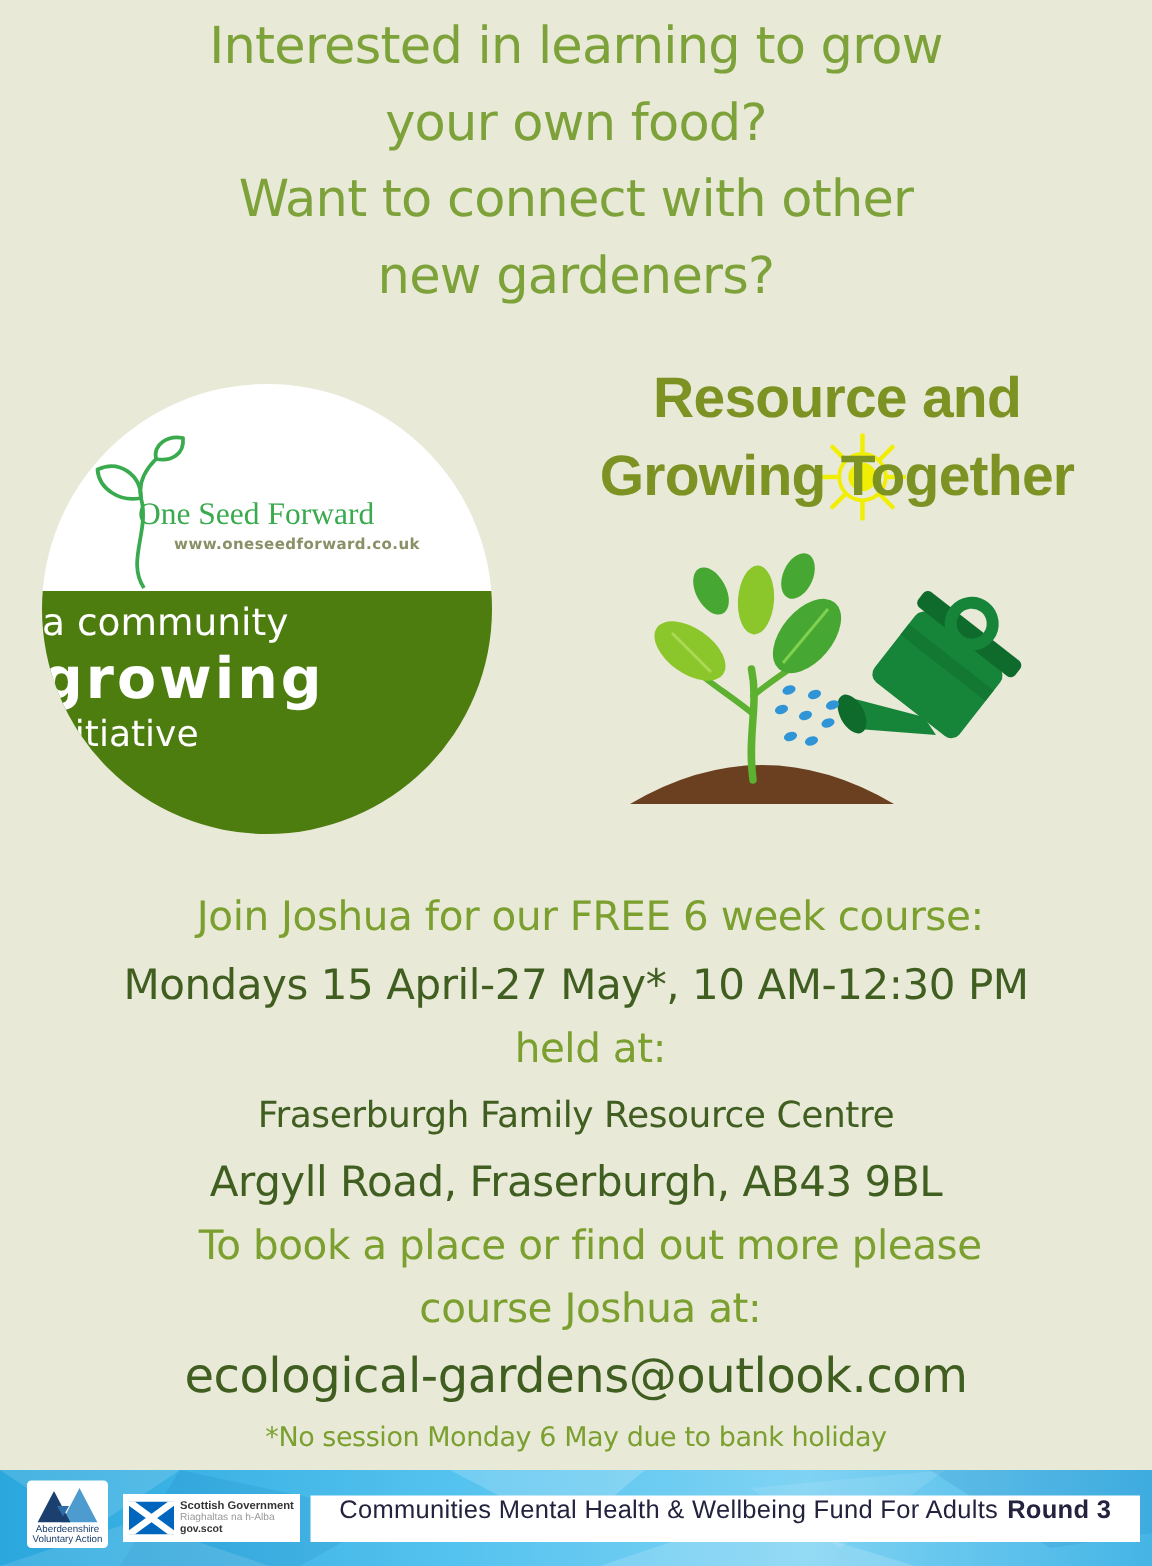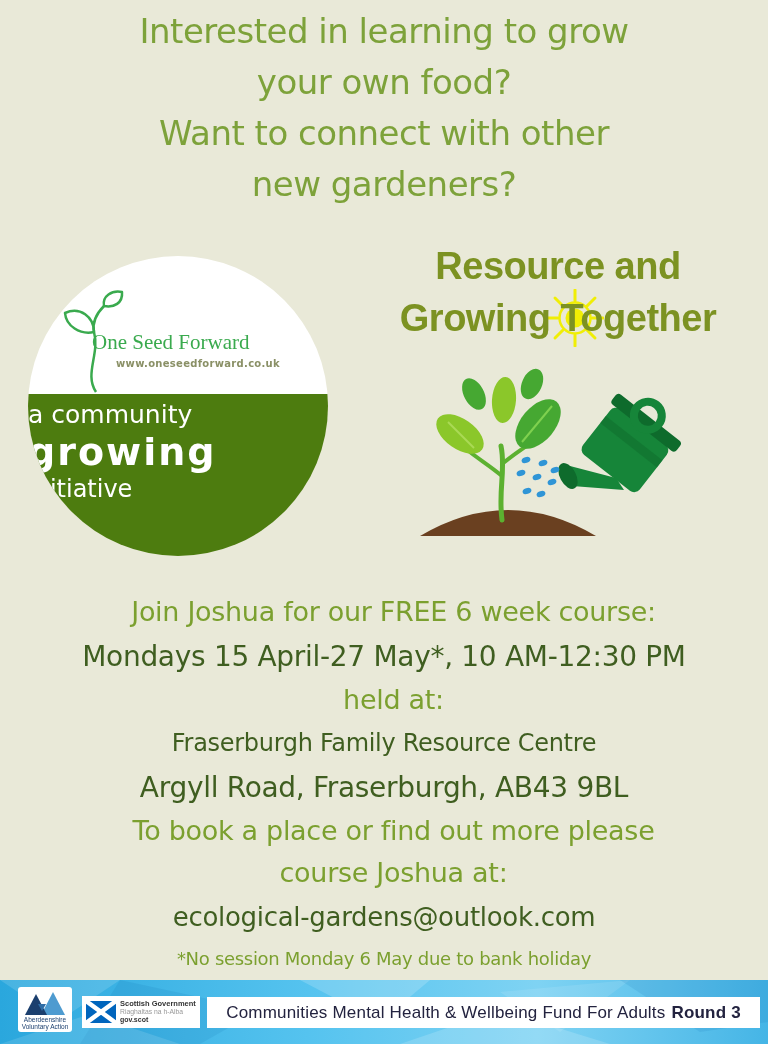--- a/index.html
+++ b/index.html
@@ -48,21 +48,21 @@
   .details{position:absolute;top:590px;left:0;right:0;text-align:center;letter-spacing:-0.3px;}
   .d-light{color:#7ba02f;padding-left:19px;}
   .d-dark{color:#3f5e20;}
   .l0{font-size:27px;line-height:44px;}
   .l1{font-size:28px;line-height:45px;}
   .l2{font-size:27px;line-height:42px;}
   .l3{font-size:24px;line-height:45px;}
   .l4{font-size:28px;line-height:44px;}
   .l5{font-size:27px;line-height:42px;}
   .l6{font-size:27px;line-height:41px;}
-  .l7{font-size:26px;line-height:48px;}
+  .l7{font-size:32px;line-height:48px;}
   .footnote{font-size:18px;line-height:36px;color:#7ba02f;}
   
   .footer{position:absolute;left:0;top:980px;width:768px;height:64px;}
   .footer-bg{position:absolute;left:0;top:0;}
   .ava-box{
     position:absolute;left:18px;top:7px;width:54px;height:45px;background:#fff;
     border-radius:3px;display:flex;flex-direction:column;align-items:center;
     justify-content:center;gap:1px;
   }
   .ava-text{
@@ -72,21 +72,21 @@
   .scot-box{
     position:absolute;left:82px;top:16px;width:118px;height:32px;background:#fff;
     display:flex;align-items:center;gap:4px;padding-left:4px;box-sizing:border-box;
   }
   .scot-text{font-family:"Liberation Sans",sans-serif;line-height:1.2;}
   .scot-l1{font-size:7.5px;font-weight:bold;color:#333;}
   .scot-l2{font-size:6.8px;color:#999;}
   .scot-l3{font-size:7px;font-weight:bold;color:#333;}
   .fund-bar{
     position:absolute;left:207px;top:17px;width:553px;height:31px;background:#fff;
-    display:flex;align-items:center;justify-content:center;
+    display:flex;justify-content:center;
     font-family:"Liberation Sans",sans-serif;font-size:17px;color:#23233f;
     letter-spacing:.2px;white-space:nowrap;
   }
   .fund-round{font-weight:bold;margin-left:6px;}
 </style>
 </head>
 <body>
 
 <div class="poster">
 

